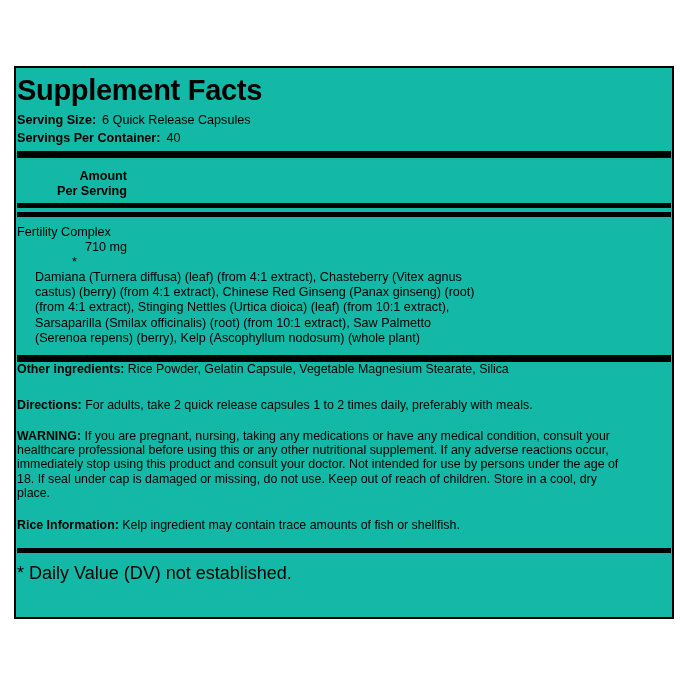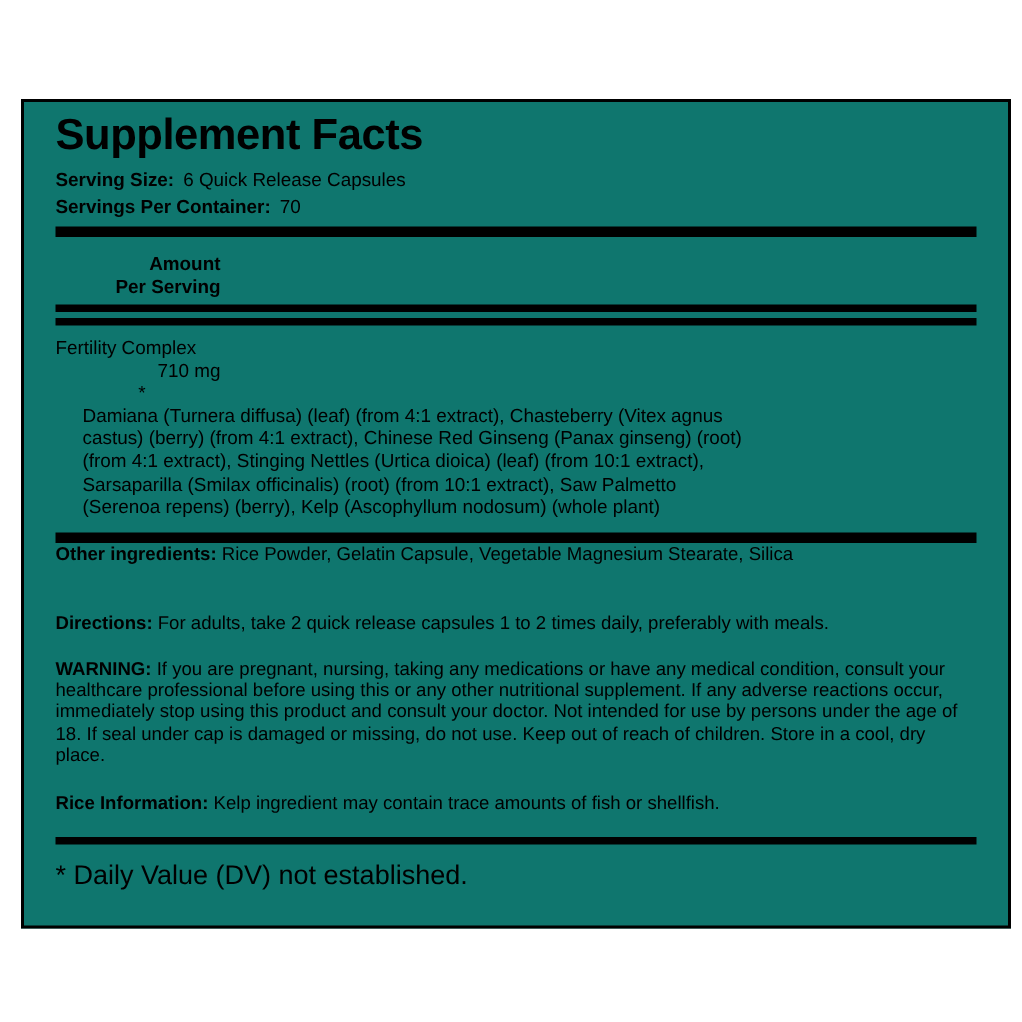--- a/index.html
+++ b/index.html
@@ -16,22 +16,22 @@
     -webkit-font-smoothing: antialiased;
   }
   .panel {
     position: absolute;
     left: 14px;
     top: 66px;
     width: 660px;
     height: 553px;
     box-sizing: border-box;
     border: 2px solid #000000;
-    padding: 0 21px;
-    background: #0f766e;
+    padding: 0 1px;
+    background: #14b8a6;
     overflow: hidden;
   }
   .title {
     margin: 8px 0 0 0;
     font-size: 29px;
     line-height: 29px;
     font-weight: bold;
     letter-spacing: -0.3px;
   }
   .serving-line {
@@ -77,42 +77,42 @@
     font-size: 12.6px;
     line-height: 15.2px;
   }
   .section {
     margin: 0;
     font-size: 12.4px;
     line-height: 14.3px;
   }
   .section .lead { font-weight: bold; }
   #section-other-ingredients { }
-  #section-directions { margin-top: 32px; }
+  #section-directions { margin-top: 22px; }
   #section-warning { margin-top: 16px; }
   #section-other-information { margin-top: 18px; }
   .footnote {
     margin: 13px 0 0 0;
     font-size: 18px;
     line-height: 14.3px;
   }
 </style>
 </head>
 <body>
 
 <div class="panel">
 
   <h1 class="title">Supplement Facts</h1>
 
   <div class="serving-line first">
     <span>Serving Size:</span><span class="value">6 Quick Release Capsules</span>
   </div>
 
   <div class="serving-line">
-    <span>Servings Per Container:</span><span class="value">70</span>
+    <span>Servings Per Container:</span><span class="value">40</span>
   </div>
 
   <div id="bar-top" class="bar bar-7"></div>
 
   <div class="row header-row">
     <div class="col-name"></div>
     <div class="col-amount">Amount<br>Per Serving</div>
   </div>
 
   <div id="bar-under-header" class="bar bar-5"></div>

